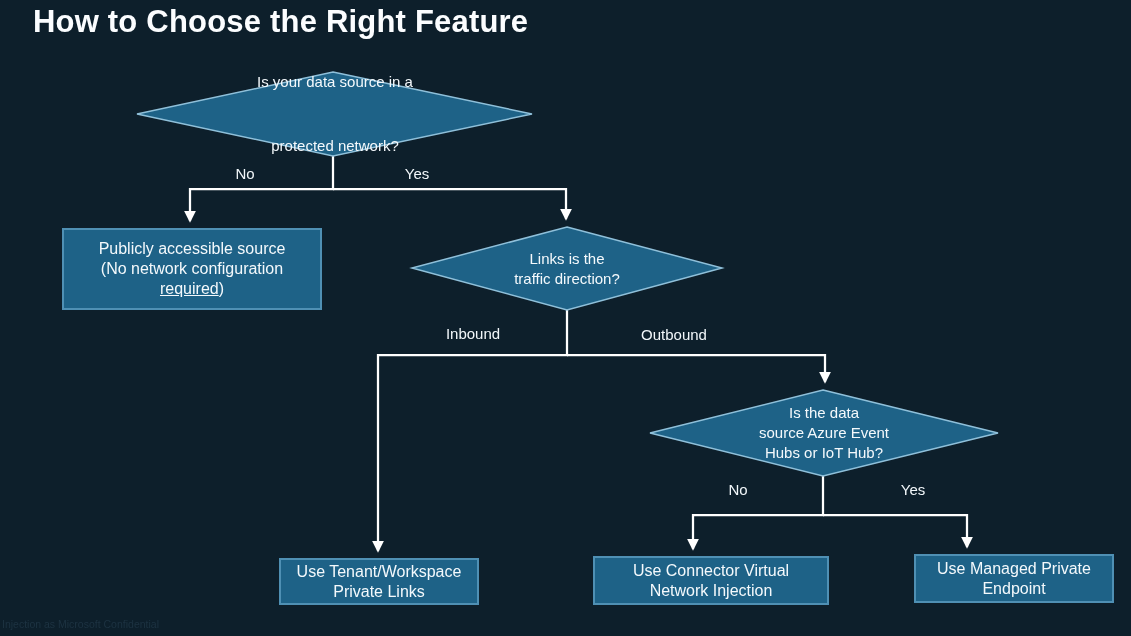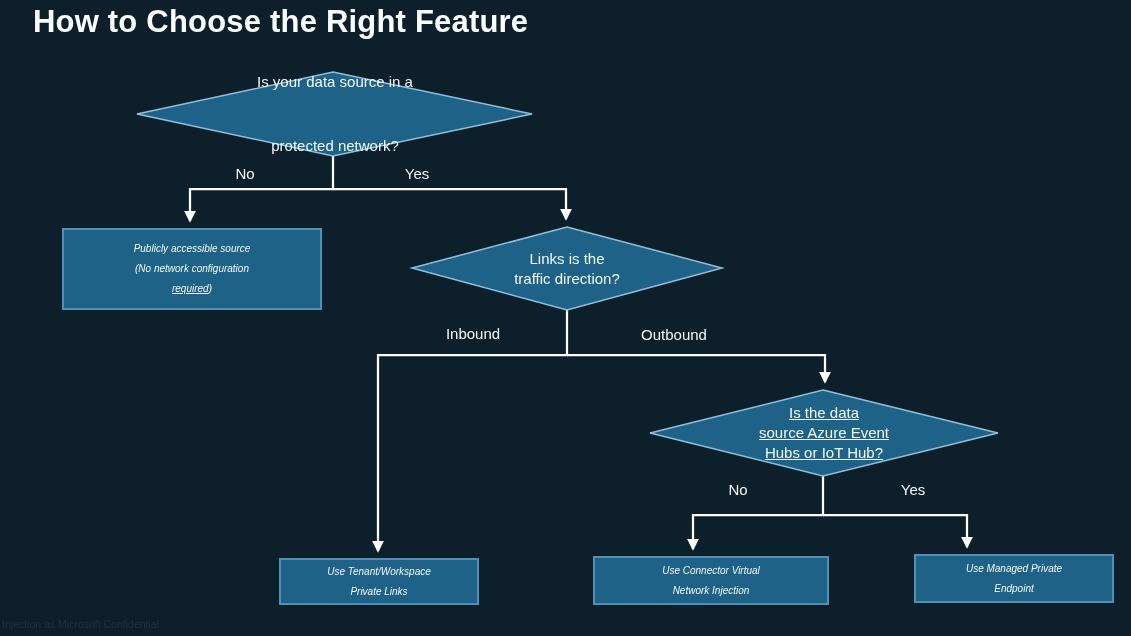--- a/index.html
+++ b/index.html
@@ -46,23 +46,22 @@
     position: absolute;
     background: #1e6287;
     border: 2px solid #4f90b4;
     box-sizing: border-box;
     display: flex;
     flex-direction: column;
     align-items: center;
     justify-content: center;
     text-align: center;
     color: #f4f9fc;
-    font-size: 10px;
+    font-size: 16px;
     line-height: 20px;
-    font-style: italic;
   }
   .edge-label {
     position: absolute;
     width: 110px;
     text-align: center;
     color: #f2f7fa;
     font-size: 15px;
     line-height: 18px;
   }
   .u { text-decoration: underline; }
@@ -101,21 +100,21 @@
   <div class="page-title">How to Choose the Right Feature</div>
 
   <div class="node-text" style="left:137px; top:72px; width:396px; height:84px;justify-content:space-between;">
     <span>Is your data source in a</span>
     <span>protected network?</span>
   </div>
   <div class="node-text" style="left:412px; top:227px; width:310px; height:83px;">
     <span>Links is the</span>
     <span>traffic direction?</span>
   </div>
-  <div class="node-text" style="left:650px; top:390px; width:348px; height:86px;text-decoration:underline;">
+  <div class="node-text" style="left:650px; top:390px; width:348px; height:86px;">
     <span>Is the data</span>
     <span>source Azure Event</span>
     <span>Hubs or IoT Hub?</span>
   </div>
 
   <div class="rect-node" style="left:62px; top:228px; width:260px; height:82px;">
     <span>Publicly accessible source</span>
     <span>(No network configuration</span>
     <span><span class="u">required</span><span>)</span></span>
   </div>

